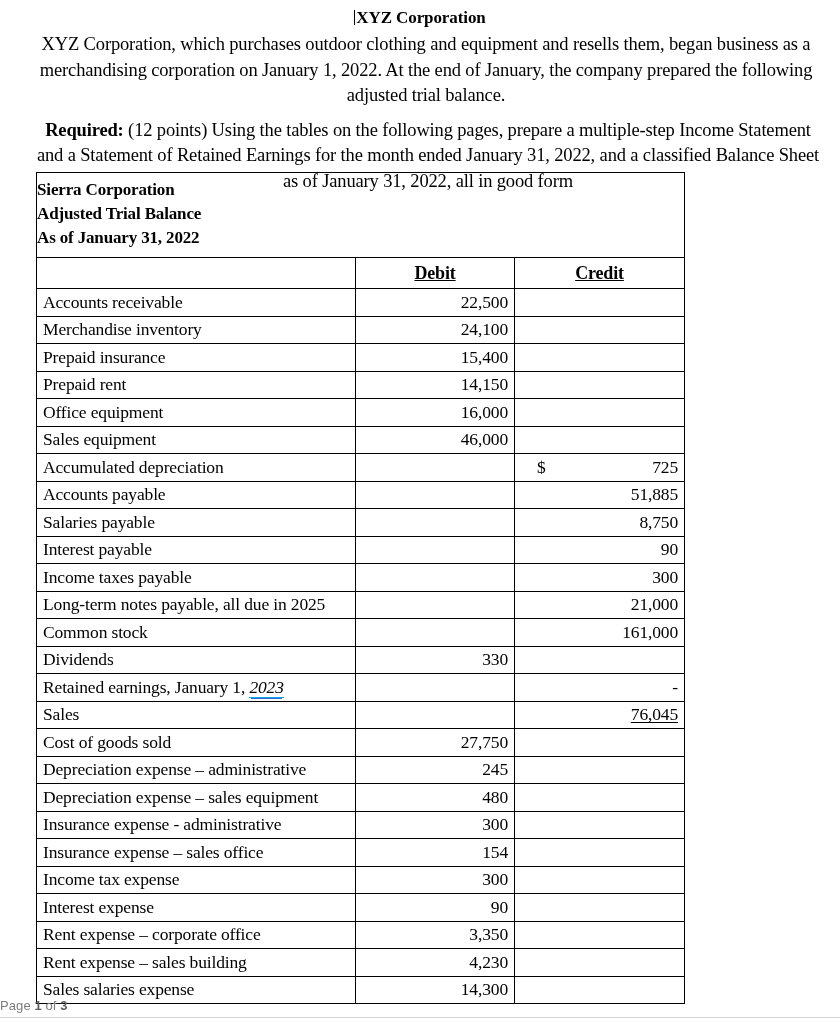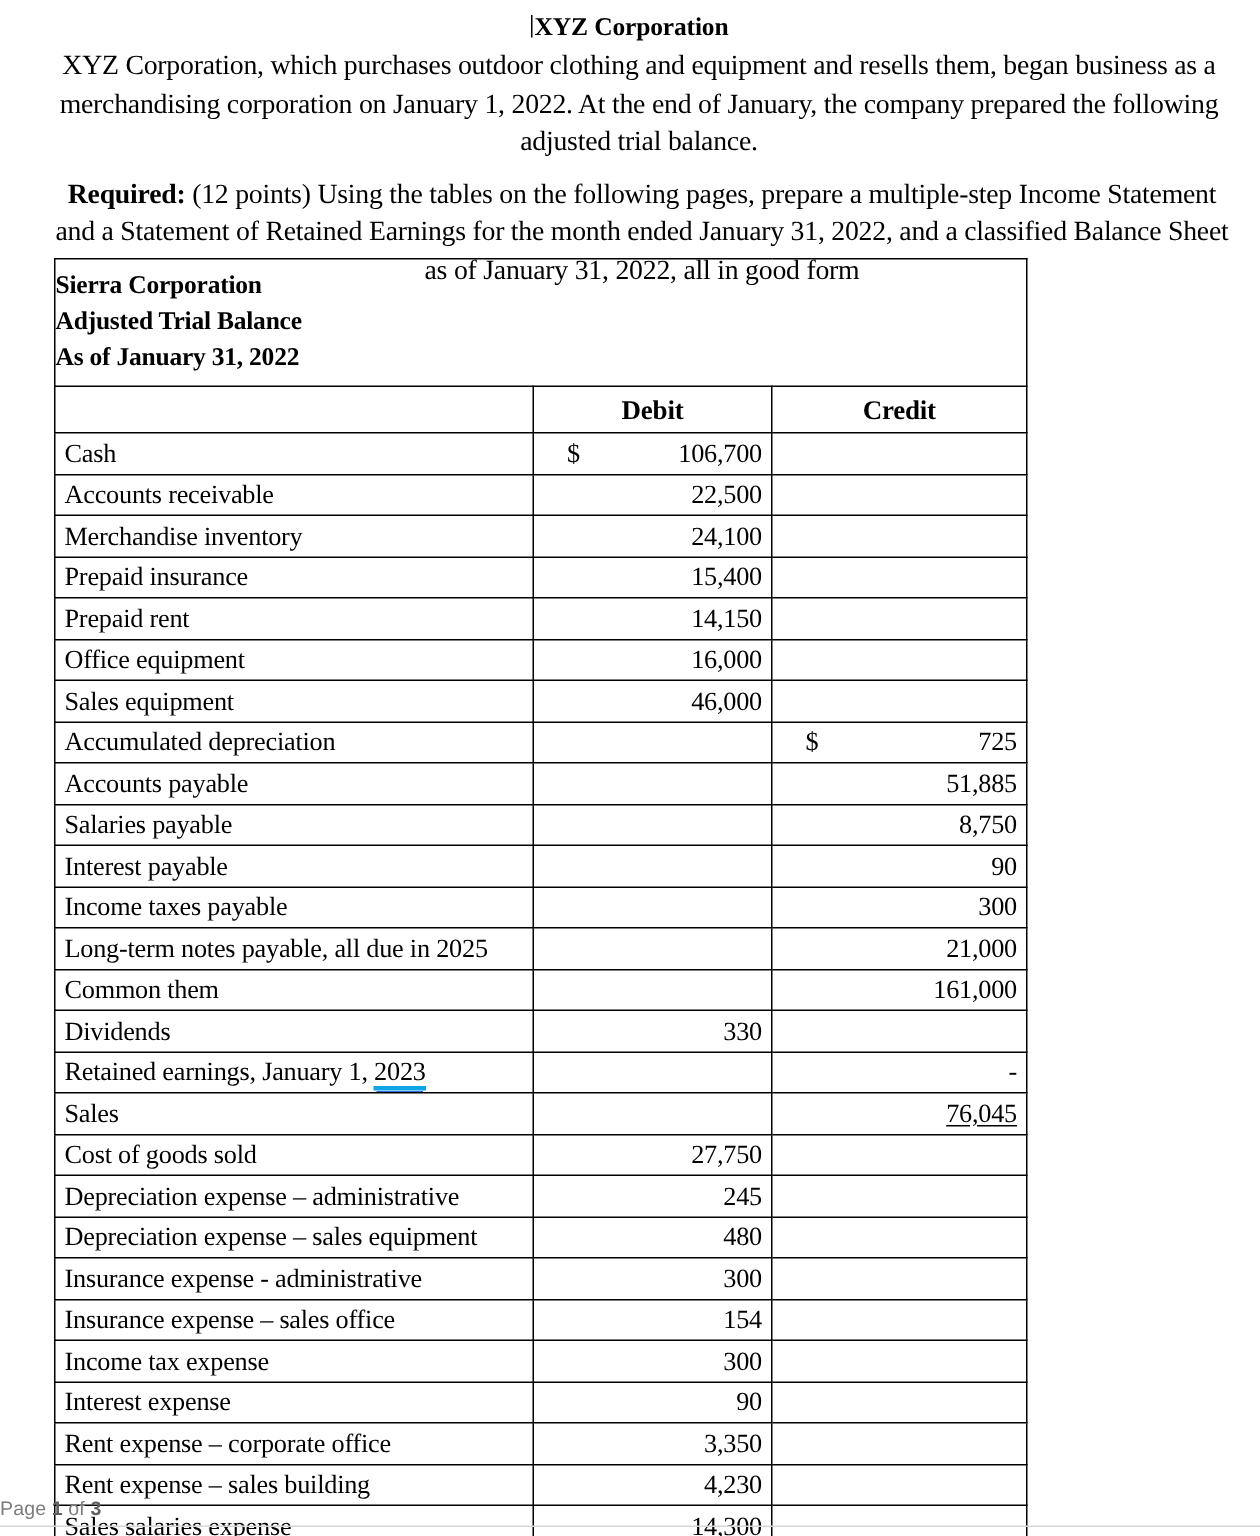--- a/index.html
+++ b/index.html
@@ -89,20 +89,21 @@
     height: auto !important;
   }
   .title-cell div { white-space: nowrap; }
 
   .hdr-blank { }
   .hdr {
     text-align: center;
     font-weight: bold;
     font-size: 18px;
     height: 30px !important;
+    text-decoration: underline;
   }
 
   .desc {
     padding-left: 6px !important;
     white-space: nowrap;
   }
   .num {
     text-align: right;
     padding-right: 6px !important;
     white-space: nowrap;
@@ -110,23 +111,24 @@
   }
   .num .cur {
     float: left;
     padding-left: 22px;
     font-weight: normal;
   }
   .uline { text-decoration: underline; text-underline-offset: 2px; }
 
   
   .grammar {
-    border-bottom: 3px solid #0ea5e9;
+    border-bottom: 1px solid #0ea5e9;
     box-shadow: 0 3px 0 -2px #2a6ad1;
     padding-bottom: 0px;
+    font-style: italic;
   }
 
   
   .footer {
     position: absolute;
     left: 0;
     top: 998px;
     width: 840px;
     text-align: left;
     font-family: "Liberation Sans", "DejaVu Sans", sans-serif;
@@ -170,25 +172,20 @@
             <div>Adjusted Trial Balance</div>
             <div>As of January 31, 2022</div>
           </td>
         </tr>
         <tr>
           <td class="hdr hdr-blank"></td>
           <td class="hdr">Debit</td>
           <td class="hdr">Credit</td>
         </tr>
 
-      <tr>
-            <td class="desc"><span>Cash</span></td>
-            <td class="num"><span class="cur">$</span><span>106,700</span></td>
-            <td class="num"><span></span></td>
-          </tr>
           <tr>
             <td class="desc"><span>Accounts receivable</span></td>
             <td class="num"><span>22,500</span></td>
             <td class="num"><span></span></td>
           </tr>
           <tr>
             <td class="desc"><span>Merchandise inventory</span></td>
             <td class="num"><span>24,100</span></td>
             <td class="num"><span></span></td>
           </tr>
@@ -236,21 +233,21 @@
             <td class="desc"><span>Income taxes payable</span></td>
             <td class="num"><span></span></td>
             <td class="num"><span>300</span></td>
           </tr>
           <tr>
             <td class="desc"><span>Long-term notes payable, all due in 2025</span></td>
             <td class="num"><span></span></td>
             <td class="num"><span>21,000</span></td>
           </tr>
           <tr>
-            <td class="desc"><span>Common them</span></td>
+            <td class="desc"><span>Common stock</span></td>
             <td class="num"><span></span></td>
             <td class="num"><span>161,000</span></td>
           </tr>
           <tr>
             <td class="desc"><span>Dividends</span></td>
             <td class="num"><span>330</span></td>
             <td class="num"><span></span></td>
           </tr>
           <tr>
             <td class="desc"><span>Retained earnings, January 1, </span><span class="grammar">2023</span></td>

